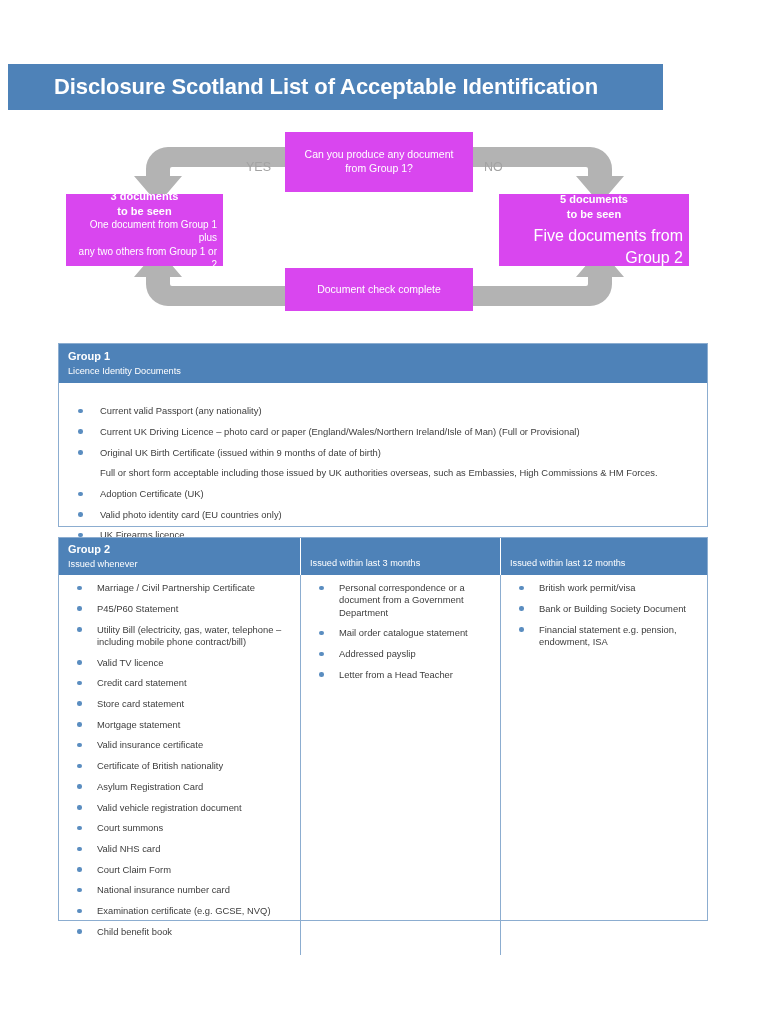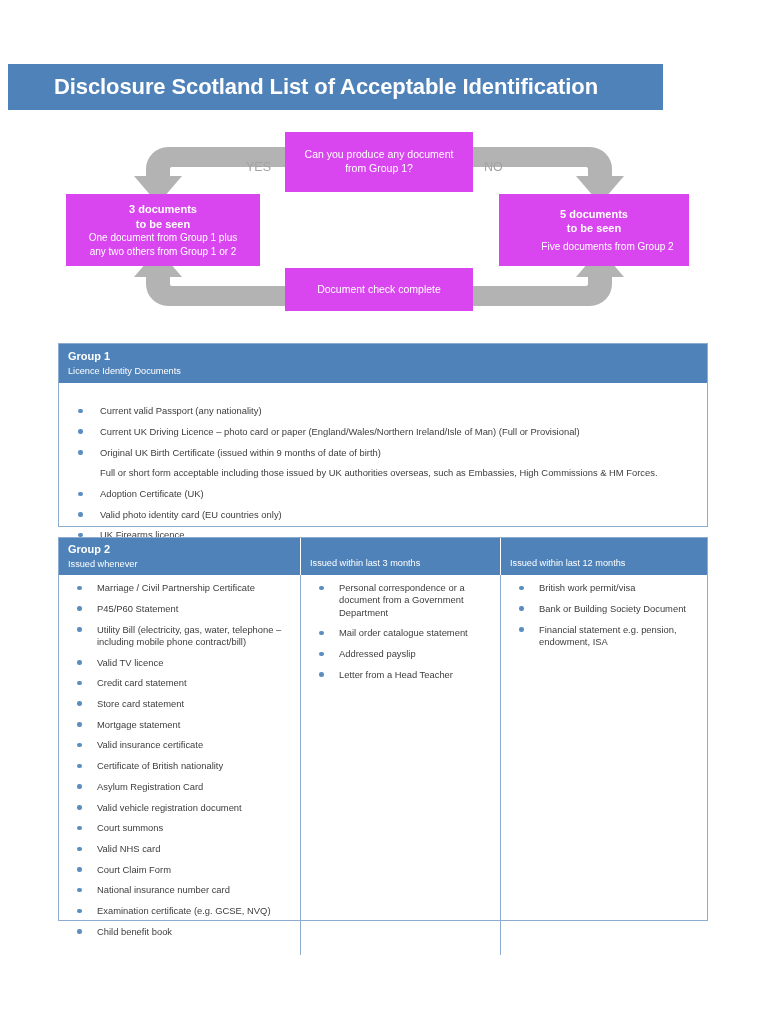--- a/index.html
+++ b/index.html
@@ -52,26 +52,26 @@
     box-sizing: border-box;
     display: flex;
     flex-direction: column;
     align-items: center;
     justify-content: center;
     text-align: right;
     line-height: 1.32;
     z-index: 3;
   }
   .fb-question { left: 285px; top: 12px;  width: 188px; height: 60px; font-size: 10.5px; padding: 0 12px; }
-  .fb-left     { left: 66px;  top: 74px;  width: 194px; height: 72px; padding: 0 6px; }
+  .fb-left     { left: 66px;  top: 74px;  width: 157px; height: 72px; padding: 0 6px; }
   .fb-right    { left: 499px; top: 74px;  width: 190px; height: 72px; padding: 0 6px; }
   .fb-complete { left: 285px; top: 148px; width: 188px; height: 43px; font-size: 10.5px; }
 
   .fb-strong { font-size: 11px; font-weight: bold; }
-  .fb-sub    { font-size: 10px; margin-top: 4px; padding-left: 27px; }
+  .fb-sub    { font-size: 16px; margin-top: 4px; padding-left: 27px; }
   .fb-sub-tight { font-size: 10px; }
 
   .yesno-label {
     position: absolute;
     color: #a3a3a3;
     font-size: 12.5px;
     z-index: 4;
   }
   .yes-label { left: 246px; top: 40px; }
   .no-label  { left: 484px; top: 40px; }

